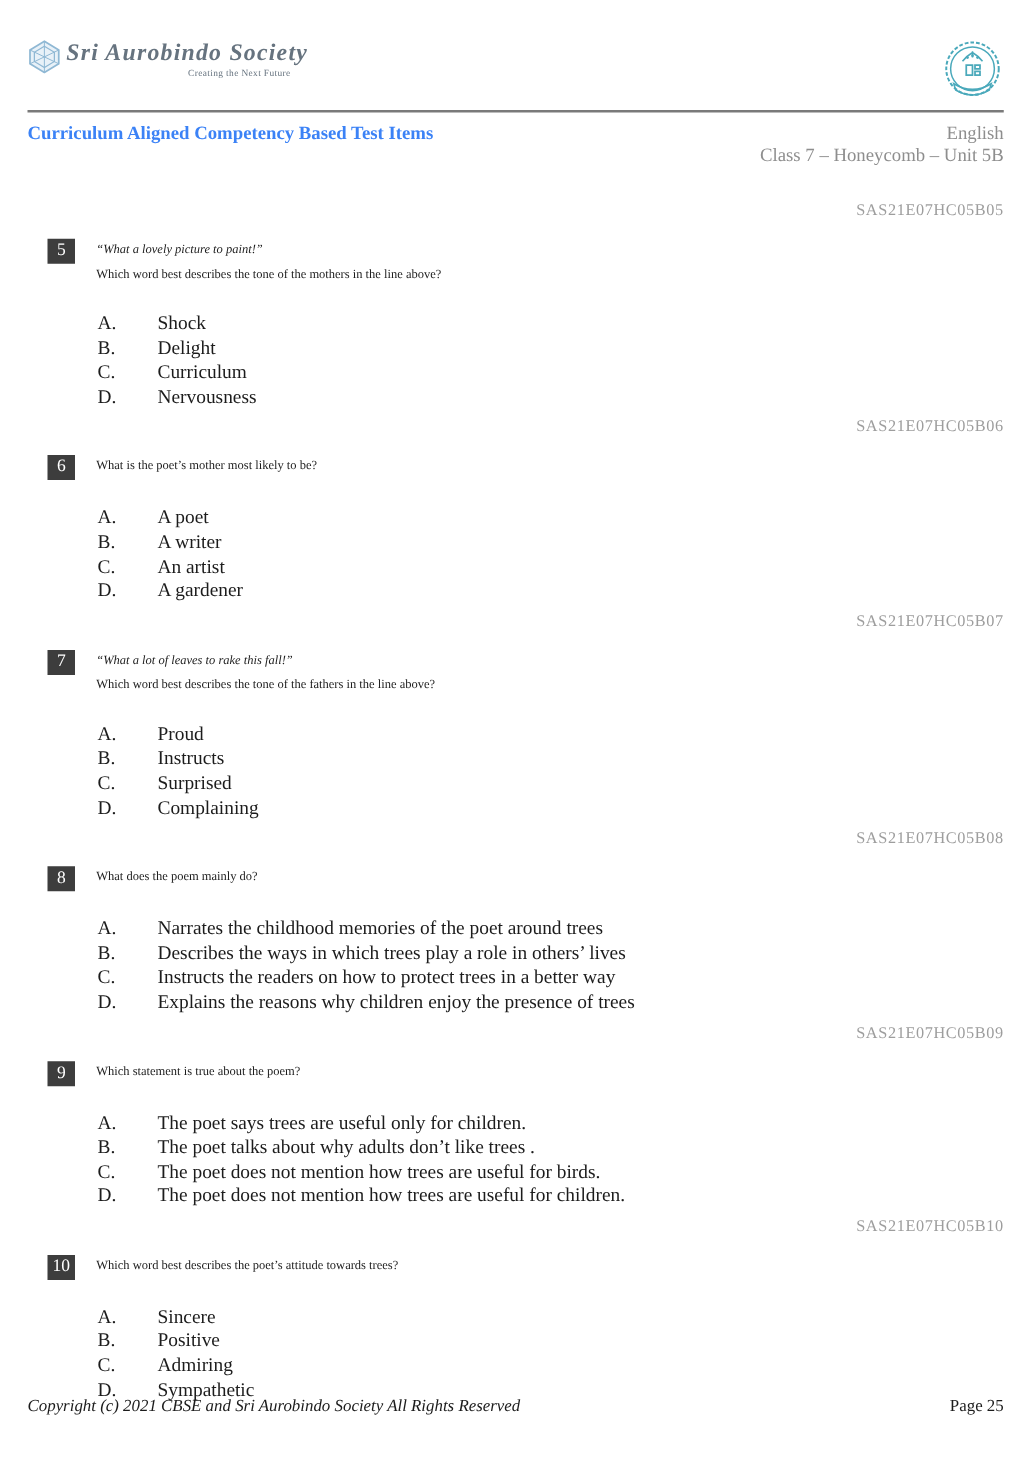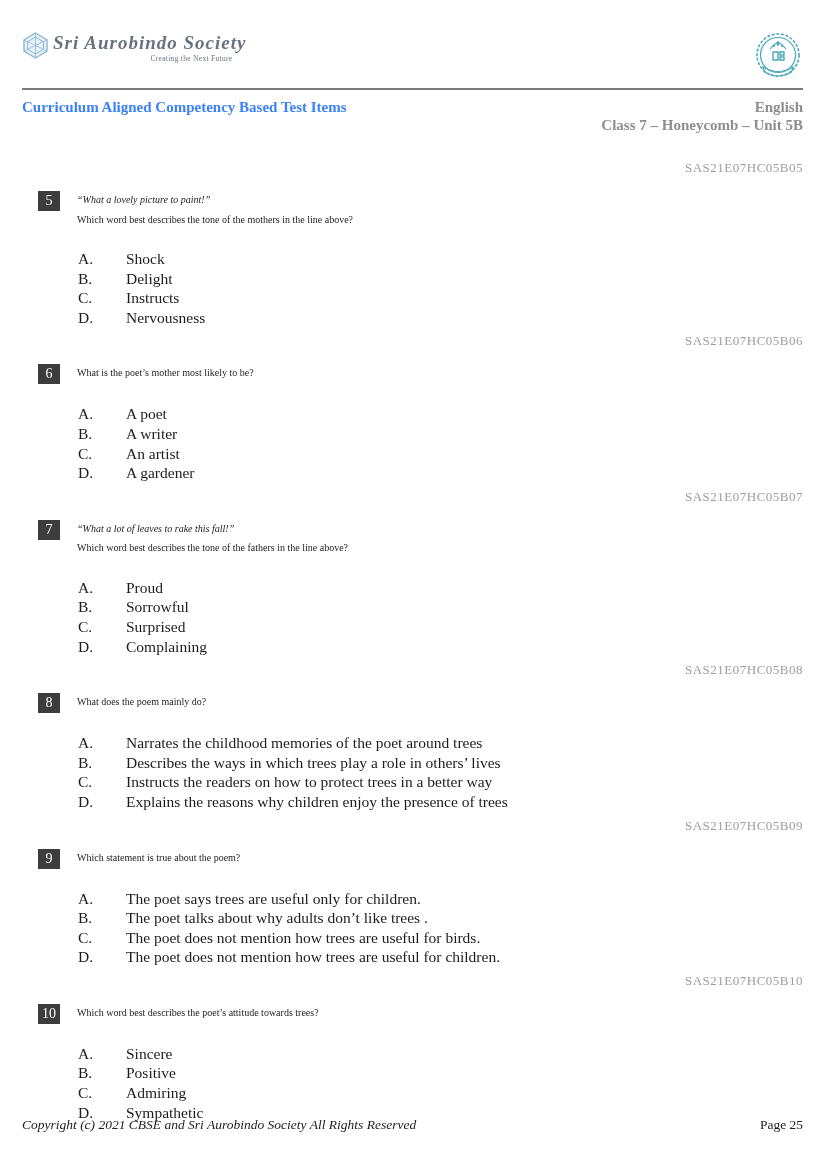--- a/index.html
+++ b/index.html
@@ -15,21 +15,21 @@
   .logo-script {
     font-style:italic; font-weight:bold; font-size:19px; color:#66737f;
     letter-spacing:1px; line-height:22px;
   }
   .logo-tag { font-size:7.5px; color:#66737f; text-align:right; padding-right:14px; letter-spacing:.3px; }
   .school-badge { position:absolute; top:0; right:0; width:50px; height:50px; }
   .divider { border-top:2px solid #7a7a7a; margin:0 24px 0 22px; }
   
   .subhdr { display:flex; justify-content:space-between; margin:9px 24px 0 22px; }
   .doc-title { font-weight:bold; font-size:15px; color:#3b82f6; }
-  .sub-right { text-align:right; font-weight:bold; font-size:15px; color:#8e8e8e; line-height:17.5px; }
+  .sub-right { text-align:right; font-weight:normal; font-size:15px; color:#8e8e8e; line-height:17.5px; }
   
   .qs { margin:26px 24px 0 22px; }
   .q-code {
     font-size:13px; color:#9d9d9d; text-align:right; line-height:16px;
     margin-bottom:14px; letter-spacing:.5px;
   }
   .q-row { display:flex; padding-left:16px; margin-bottom:20px; }
   .q-badge {
     min-width:22px; height:20px; background:#3d3d3d; color:#ffffff;
     font-size:14px; line-height:20px; text-align:center; margin-right:17px;
@@ -102,21 +102,21 @@
           <div class="opt-row">
             <span class="opt-letter">A.</span>
             <span class="opt-text">Shock</span>
           </div>
           <div class="opt-row">
             <span class="opt-letter">B.</span>
             <span class="opt-text">Delight</span>
           </div>
           <div class="opt-row">
             <span class="opt-letter">C.</span>
-            <span class="opt-text">Instructs</span>
+            <span class="opt-text">Curriculum</span>
           </div>
           <div class="opt-row">
             <span class="opt-letter">D.</span>
             <span class="opt-text">Nervousness</span>
           </div>
         </div>
     </section>
 
     <section class="q-block">
       <div class="q-code">SAS21E07HC05B06</div>
@@ -156,21 +156,21 @@
           <div class="q-text">Which word best describes the tone of the fathers in the line above?</div>
         </div>
       </div>
       <div class="options">
           <div class="opt-row">
             <span class="opt-letter">A.</span>
             <span class="opt-text">Proud</span>
           </div>
           <div class="opt-row">
             <span class="opt-letter">B.</span>
-            <span class="opt-text">Sorrowful</span>
+            <span class="opt-text">Instructs</span>
           </div>
           <div class="opt-row">
             <span class="opt-letter">C.</span>
             <span class="opt-text">Surprised</span>
           </div>
           <div class="opt-row">
             <span class="opt-letter">D.</span>
             <span class="opt-text">Complaining</span>
           </div>
         </div>

